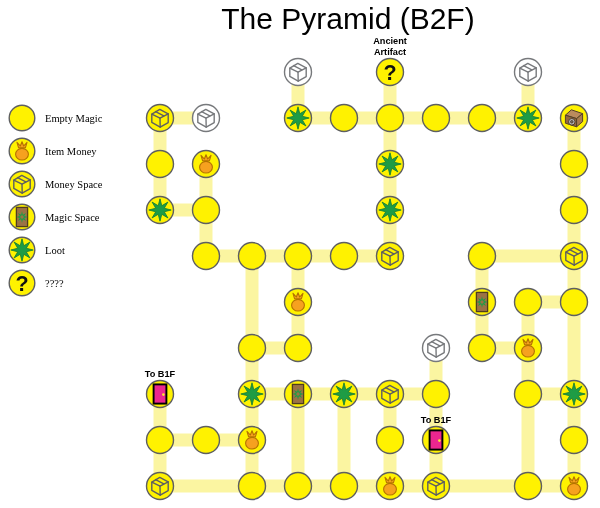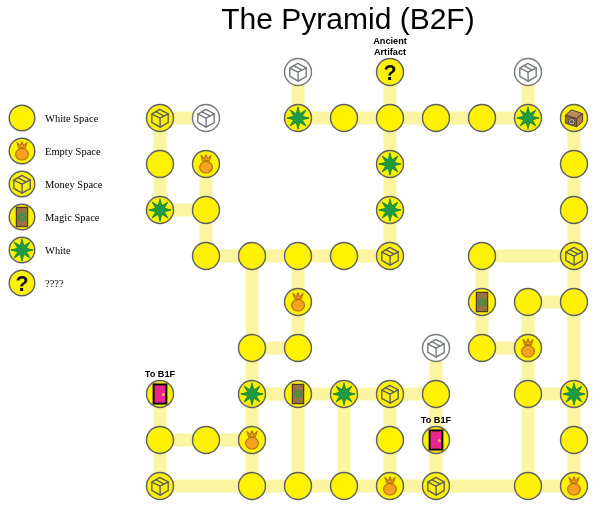--- a/index.html
+++ b/index.html
@@ -19,31 +19,31 @@
 
 <div class="stage">
 
   <div class="title">The Pyramid (B2F)</div>
 
   <div class="legend">
     <div class="lrow">
       <span class="licon"><svg width="28" height="28" viewBox="-14 -14 28 28">
     <circle r="12.8" fill="#FFF200" stroke="#5E5F61" stroke-width="1.4"></circle>
           </svg></span>
-      <span class="llab">White Space</span>
+      <span class="llab">Empty Magic</span>
     </div>
     <div class="lrow">
       <span class="licon"><svg width="28" height="28" viewBox="-14 -14 28 28">
     <circle r="12.8" fill="#FFF200" stroke="#5E5F61" stroke-width="1.4"></circle>
             <g fill="#F6A11F" stroke="#B57200" stroke-width="1.1" stroke-linejoin="round">
      <path d="M-3.4,-3.2 L-5,-8.6 L-1.7,-5 L0,-9.2 L1.7,-5 L5,-8.6 L3.4,-3.2 Z"></path>
      <ellipse cx="0" cy="3.2" rx="6.4" ry="5.8"></ellipse>
             </g>
           </svg></span>
-      <span class="llab">Empty Space</span>
+      <span class="llab">Item Money</span>
     </div>
     <div class="lrow">
       <span class="licon"><svg width="28" height="28" viewBox="-14 -14 28 28">
     <circle r="12.8" fill="#FFF200" stroke="#5E5F61" stroke-width="1.4"></circle>
             <g fill="none" stroke="#5E5F61" stroke-width="1.4" stroke-linejoin="round" stroke-linecap="round">
  <path d="M-8.2,-3.8 L-0.2,-8.6 L8.2,-4.2 L8.2,4.6 L0.2,9.2 L-8.2,4.4 Z"></path>
  <path d="M-8.2,-3.8 L0,0.2 L8.2,-4.2"></path>
               <path d="M0,0.2 L0.2,9.2"></path>
               <path d="M-4.4,-6.4 L3.8,-2.2"></path>
             </g>
@@ -61,21 +61,21 @@
      <circle r="1.7" fill="#9B7245"></circle>
             </g>
           </svg></span>
       <span class="llab">Magic Space</span>
     </div>
     <div class="lrow">
       <span class="licon"><svg width="28" height="28" viewBox="-14 -14 28 28">
     <circle r="12.8" fill="#FFF200" stroke="#5E5F61" stroke-width="1.4"></circle>
             <polygon points="0,-11.2 1.76,-4.25 7.92,-7.92 4.25,-1.76 11.2,0 4.25,1.76 7.92,7.92 1.76,4.25 0,11.2 -1.76,4.25 -7.92,7.92 -4.25,1.76 -11.2,0 -4.25,-1.76 -7.92,-7.92 -1.76,-4.25" fill="#1E9C45" stroke="#0F7A33" stroke-width="0.8"></polygon>
           </svg></span>
-      <span class="llab">White</span>
+      <span class="llab">Loot</span>
     </div>
     <div class="lrow">
       <span class="licon"><svg width="28" height="28" viewBox="-14 -14 28 28">
     <circle r="12.8" fill="#FFF200" stroke="#5E5F61" stroke-width="1.4"></circle>
             <text y="7.6" text-anchor="middle" font-family="'Liberation Sans',sans-serif" font-size="21.5" font-weight="bold" fill="#111">?</text>
           </svg></span>
       <span class="llab">????</span>
     </div>
   </div>
 

